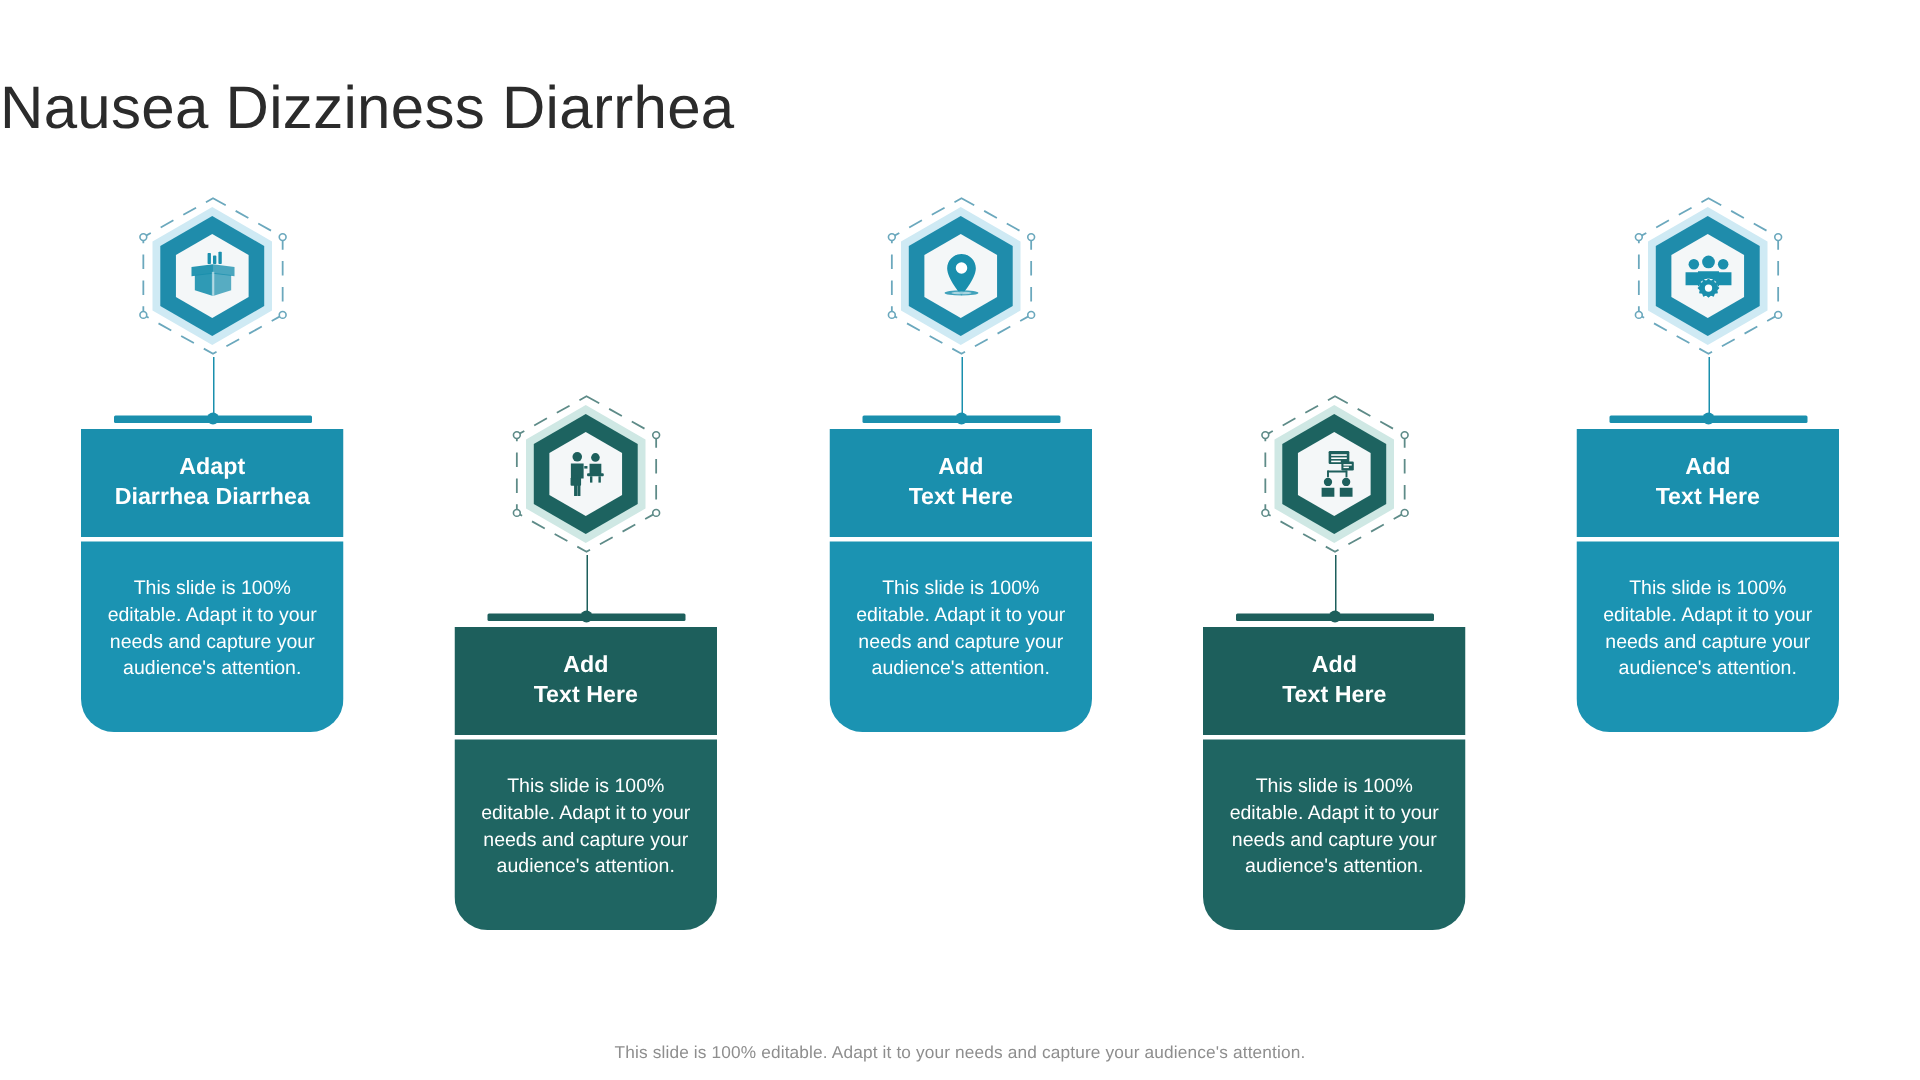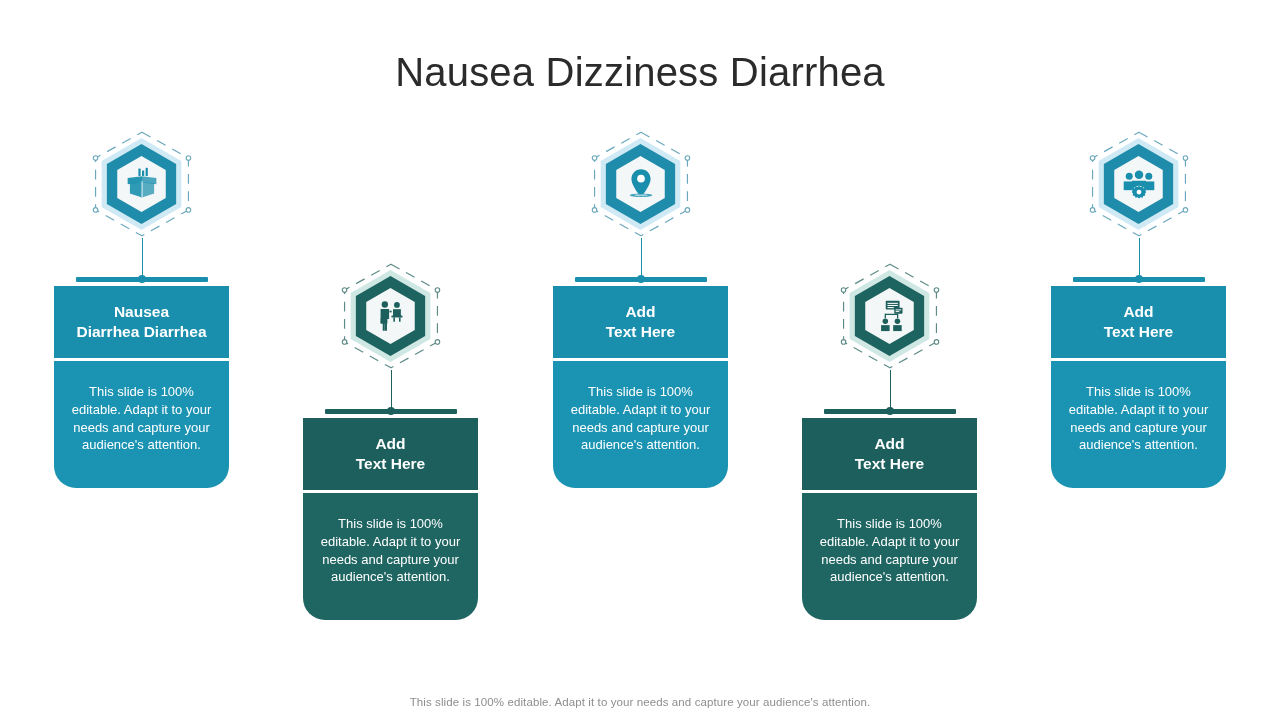--- a/index.html
+++ b/index.html
@@ -10,21 +10,20 @@
     font-family:"Liberation Sans","DejaVu Sans",sans-serif;
     overflow:hidden;
     position:relative;
   }
   #slide{position:relative;width:1280px;height:720px;}
 
   
   .slide-title{
     position:absolute;
     left:0;top:20px;width:1280px;
-    text-align:center;
     font-size:40px;
     font-weight:400;
     color:#2b2b2b;
     letter-spacing:.2px;
     line-height:1.25;
     white-space:nowrap;
   }
 
   
   .col{position:absolute;top:0;width:260px;height:720px;}
@@ -157,21 +156,21 @@
 
     <div class="connector" style="top:238px;height:40px;">
       <div class="vline" style="background:#1a8fad"></div>
     </div>
 
     <div class="topbar" style="top:277px;background:#1a8fad">
       <div class="cap-dot" style="top:-2px;background:#1a8fad"></div>
     </div>
 
     <div class="card" style="top:286px;">
-      <div class="card-head" style="background:#1a8fad"><span>Nausea</span><br><span>Diarrhea Diarrhea</span></div>
+      <div class="card-head" style="background:#1a8fad"><span>Adapt</span><br><span>Diarrhea Diarrhea</span></div>
       <div class="card-sep"></div>
       <div class="card-body" style="background:#1b93b2">This slide is 100% editable. Adapt it to your needs and capture your audience's attention.</div>
     </div>
   </div>
       <div class="col" style="left: 260.5px;">
     <div class="hex-wrap" style="top:260px">
       <div class="hex-dash">
         <svg class="hex-svg" viewBox="0 0 100 100">
     <polygon points="50,2 93,26 93,74 50,98 7,74 7,26" fill="none" stroke="#5e8b88" stroke-width="1.1" stroke-dasharray="9 7" stroke-linejoin="round"></polygon>
     <circle cx="93" cy="26" r="2.1" fill="#ffffff" stroke="#5e8b88" stroke-width="1"></circle>

